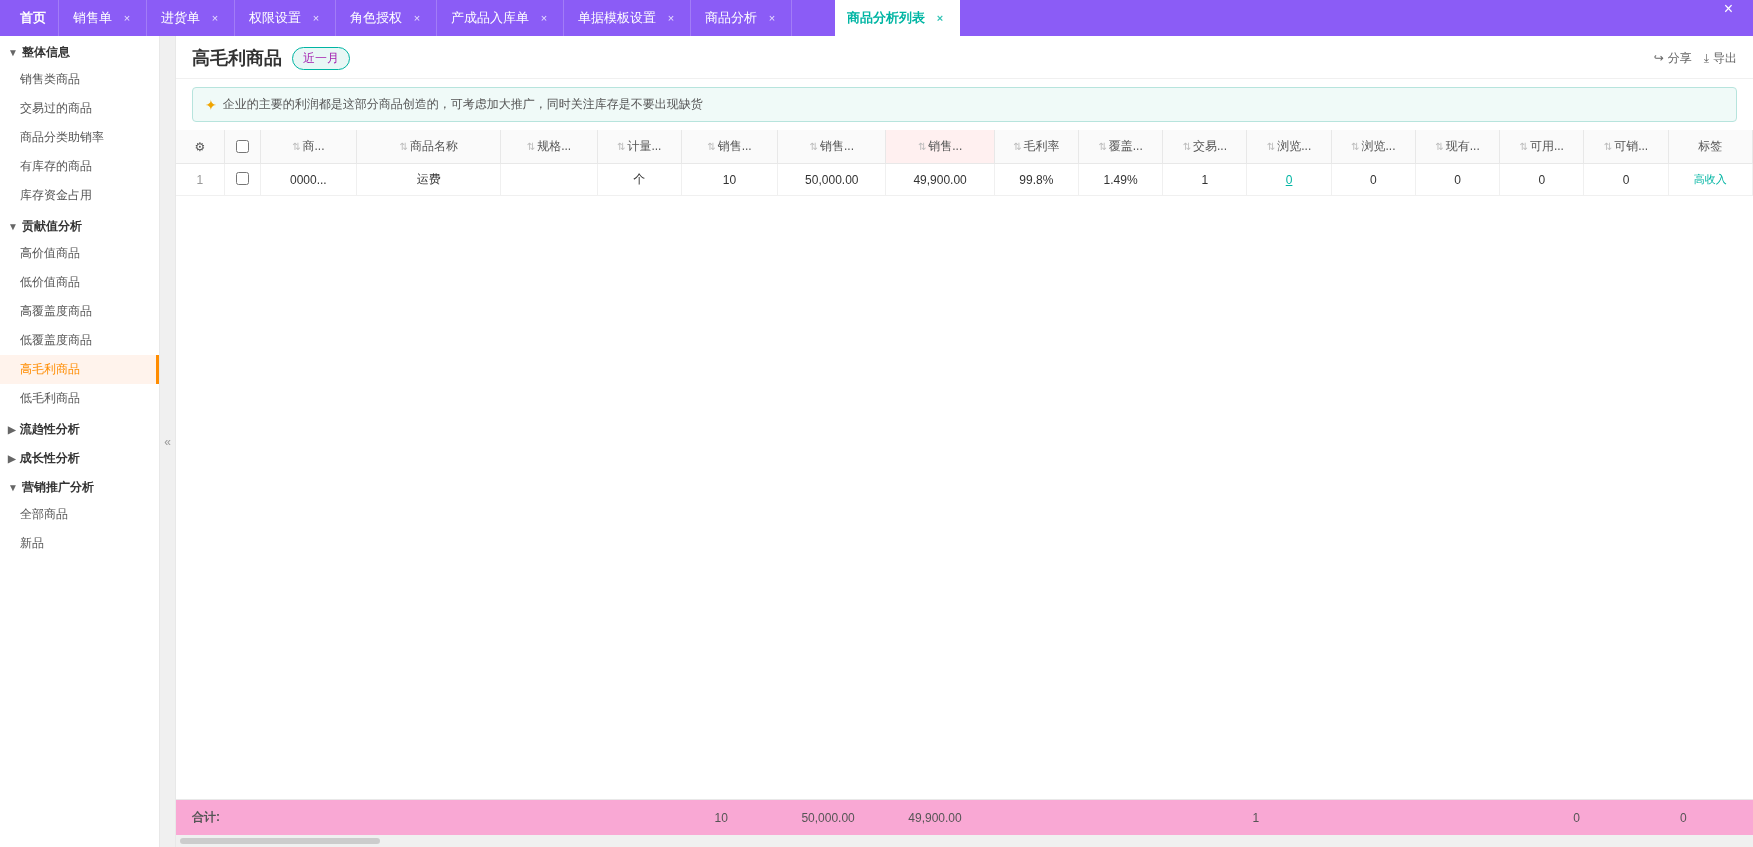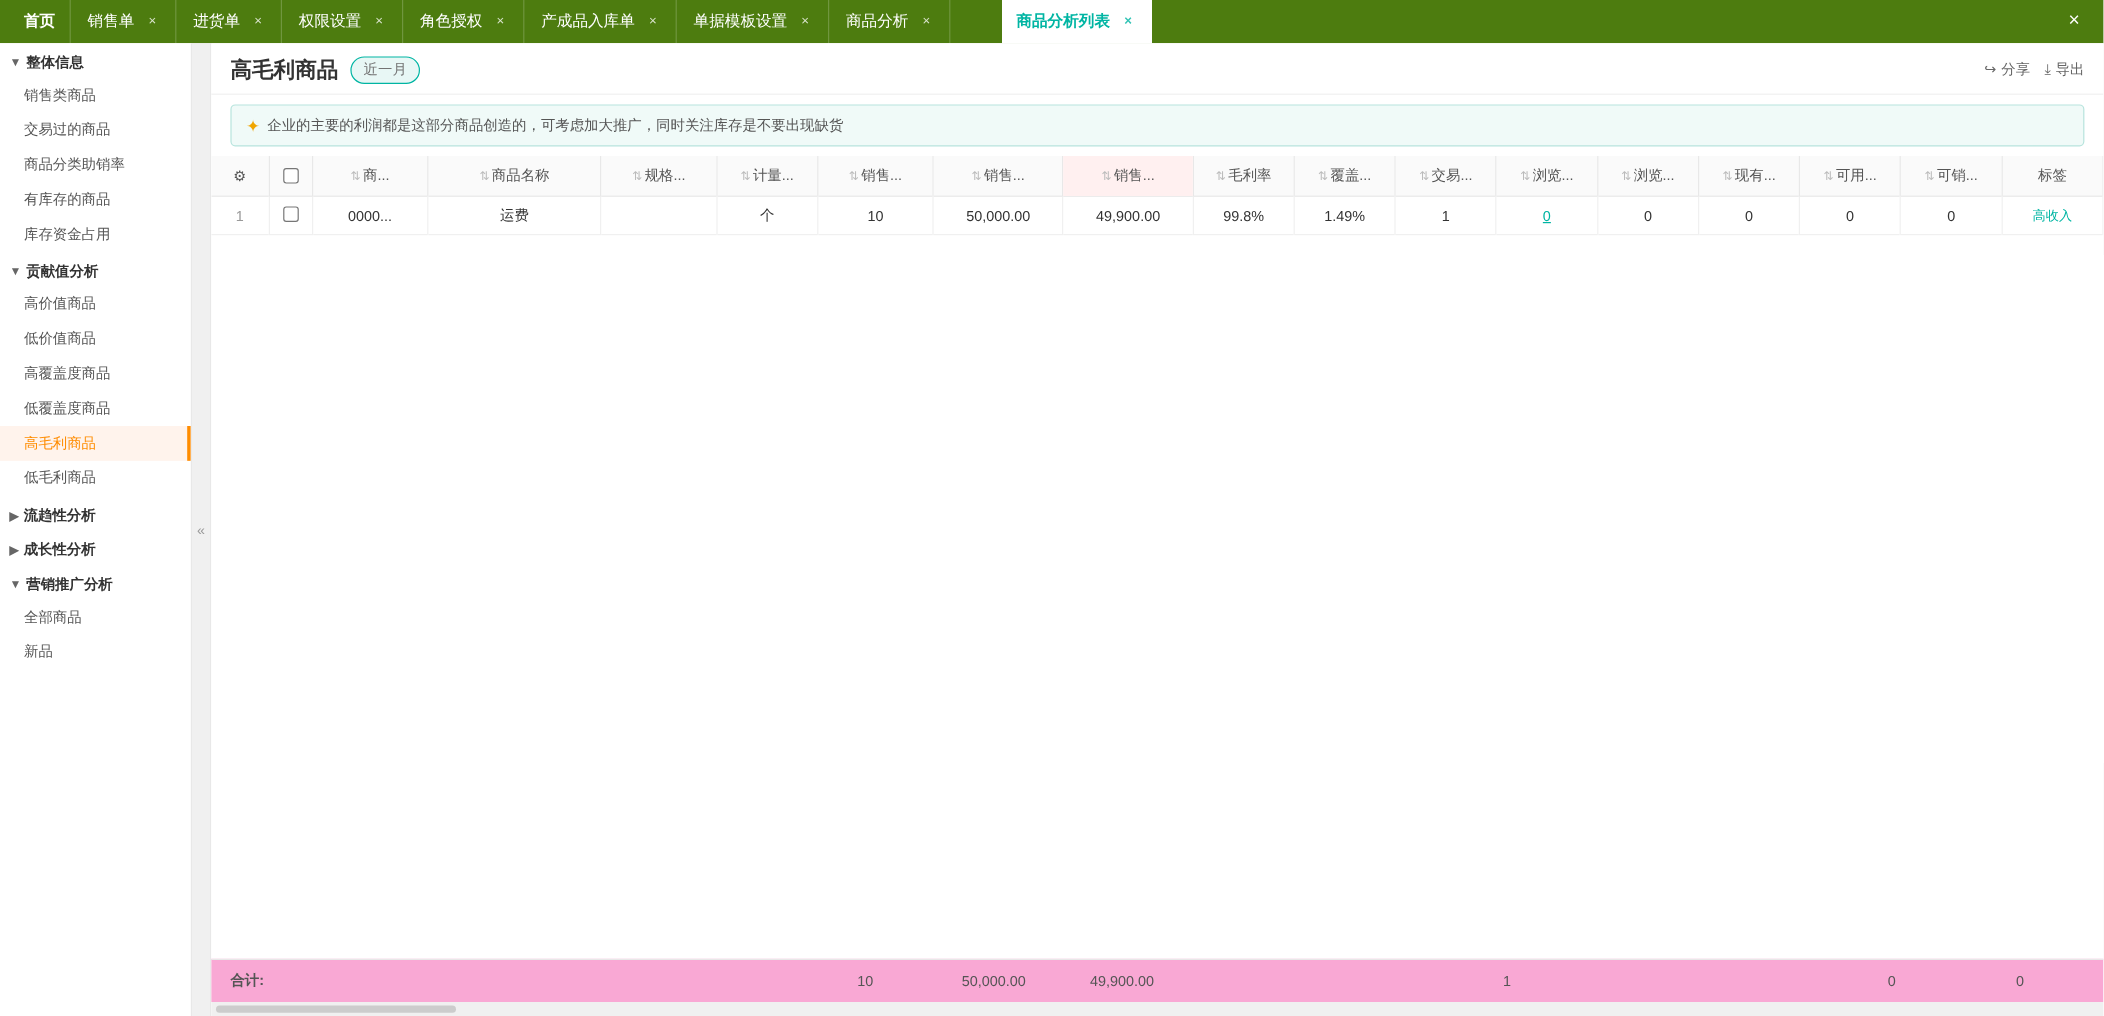--- a/index.html
+++ b/index.html
@@ -1,21 +1,21 @@
 <!DOCTYPE html>
 <html><head>
   <meta charset="utf-8">
   <style>
     * { margin: 0; padding: 0; box-sizing: border-box; }
     body { font-family: 'Microsoft YaHei', Arial, sans-serif; font-size: 12px; background: #f5f5f5; width: 1753px; height: 847px; overflow: hidden; }
 
     
     .top-nav {
-      display: flex; align-items: center;
-      background: #4d7c0f; height: 36px;
+      display: flex; 
+      background: #8b5cf6; height: 36px;
       padding: 0 8px; gap: 2px;
       position: relative;
     }
     .top-nav .nav-item {
       display: flex; align-items: center; gap: 4px;
       color: #fff; padding: 0 12px; height: 36px;
       cursor: pointer; font-size: 13px; white-space: nowrap;
       border-right: 1px solid rgba(255,255,255,0.2);
     }
     .top-nav .nav-item.home { font-weight: bold; }
@@ -63,21 +63,21 @@
       position: relative;
     }
     .content-header {
       display: flex; align-items: center; gap: 10px;
       padding: 10px 16px 8px 16px; border-bottom: 1px solid #f0f0f0;
     }
     .content-title {
       font-size: 18px; font-weight: bold; color: #333;
     }
     .filter-btn {
-      background: #e8f7f5; color: #737373; border: 1px solid #00b5a3;
+      background: #e8f7f5; color: #a21caf; border: 1px solid #00b5a3;
       border-radius: 12px; padding: 2px 10px; font-size: 12px; cursor: pointer;
     }
     .search-box {
       display: flex; align-items: center; border: 1px solid #d9d9d9;
       border-radius: 4px; padding: 3px 8px; gap: 6px; flex: 1; max-width: 300px;
     }
     .search-box input {
       border: none; outline: none; font-size: 12px; width: 100%; color: #999;
     }
     .search-icon { color: #bbb; font-size: 14px; }

